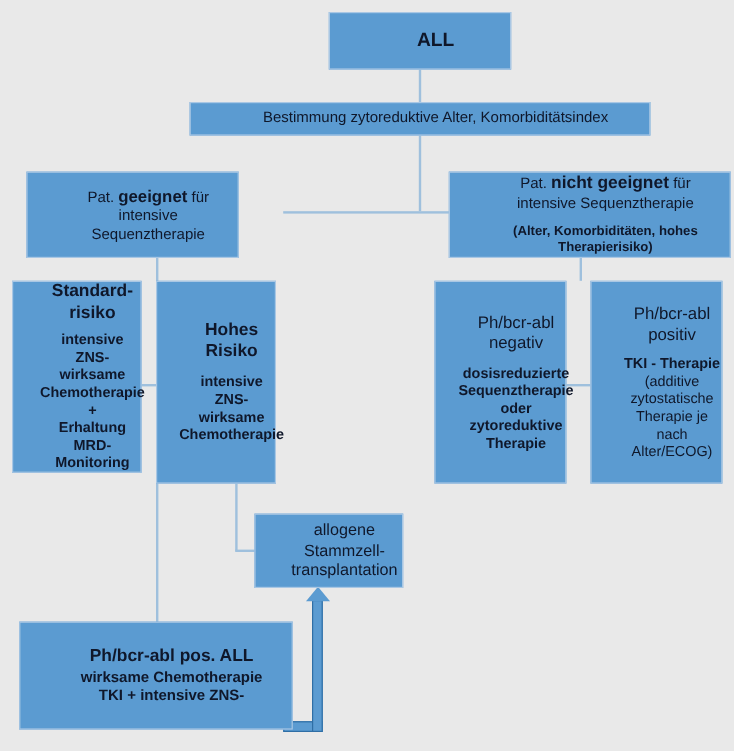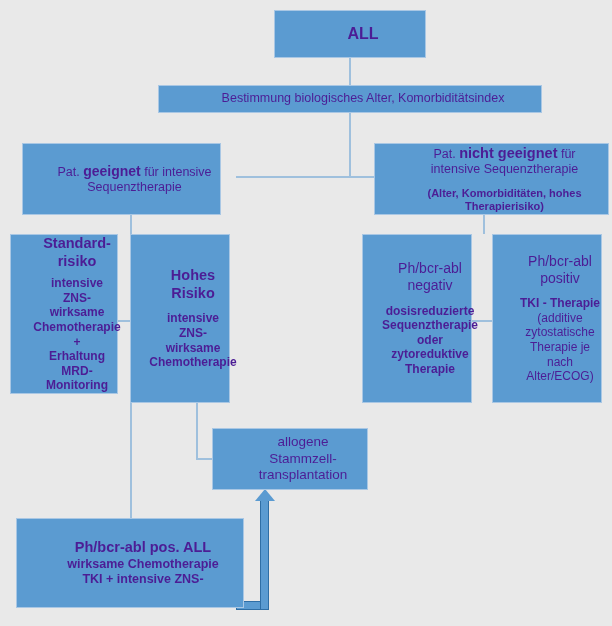--- a/index.html
+++ b/index.html
@@ -16,21 +16,21 @@
   #chart {
     position: relative;
     width: 612px;
     height: 626px;
   }
   .node {
     position: absolute;
     background: #5b9bd1;
     border: 1px solid #a9c7e4;
     box-sizing: border-box;
-    color: #4c1d95;
+    color: #0f172a;
     display: flex;
     flex-direction: column;
     align-items: center;
     justify-content: center;
     text-align: center;
     line-height: 1.22;
     padding-left: 26px;
   }
   .node .ttl {
     font-weight: bold;
@@ -39,27 +39,27 @@
     font-weight: bold;
   }
   .node .sub-reg {
     font-weight: normal;
   }
   .gap { height: 0.75em; }
 
   
   #n-all        { left: 274px; top: 10px;  width: 152px; height: 48px; font-size: 16px; font-weight: bold; }
   #n-bestimmung { left: 158px; top: 85px;  width: 384px; height: 28px; font-size: 12.5px; }
-  #n-geeignet   { left: 22px;  top: 143px; width: 199px; height: 72px; font-size: 12.5px; }
+  #n-geeignet   { left: 22px;  top: 143px; width: 177px; height: 72px; font-size: 12.5px; }
   #n-ngeeignet  { left: 374px; top: 143px; width: 235px; height: 72px; font-size: 12px; }
   #n-standard   { left: 10px;  top: 234px; width: 108px; height: 160px; font-size: 12px; }
   #n-hoch       { left: 130px; top: 234px; width: 100px; height: 169px; font-size: 12px; }
   #n-neg        { left: 362px; top: 234px; width: 110px; height: 169px; font-size: 12px; }
   #n-pos        { left: 492px; top: 234px; width: 110px; height: 169px; font-size: 12px; }
-  #n-allo       { left: 212px; top: 428px; width: 156px; height: 62px; font-size: 13px; text-align: right; }
+  #n-allo       { left: 212px; top: 428px; width: 124px; height: 62px; font-size: 13px; text-align: right; }
   #n-phpos      { left: 16px;  top: 518px; width: 228px; height: 90px; font-size: 13px; }
 
   #n-all        .ttl { font-size: 16px; }
   #n-geeignet   .big { font-size: 14px; font-weight: bold; }
   #n-ngeeignet  .big { font-size: 14.5px; font-weight: bold; margin-top: 16px; }
   #n-ngeeignet  .l1  { font-size: 12.5px; }
   #n-ngeeignet  .l2  { font-size: 12.5px; }
   #n-ngeeignet  .l3  { font-size: 11px; font-weight: bold; margin-top: 9px; }
   #n-standard   .ttl { font-size: 14.5px; }
   #n-hoch       .ttl { font-size: 14.5px; }
@@ -119,21 +119,21 @@
 
   <div class="thick" style="left:236px; top:601px; width:33px; height:9px;"></div>
   <div class="thick" style="left:260px; top:500px; width:9px; height:110px;"></div>
   <div class="arrowhead" style="left:254.5px; top:489px;"></div>
 
   <div class="node" id="n-all">
     <span class="ttl">ALL</span>
   </div>
 
   <div class="node" id="n-bestimmung">
-    <span>Bestimmung biologisches Alter, Komorbiditätsindex</span>
+    <span>Bestimmung zytoreduktive Alter, Komorbiditätsindex</span>
   </div>
 
   <div class="node" id="n-geeignet">
     <div>
       <span>Pat. </span><span class="big">geeignet</span><span> für intensive</span>
     </div>
     <div>Sequenztherapie</div>
   </div>
 
   <div class="node" id="n-ngeeignet">

